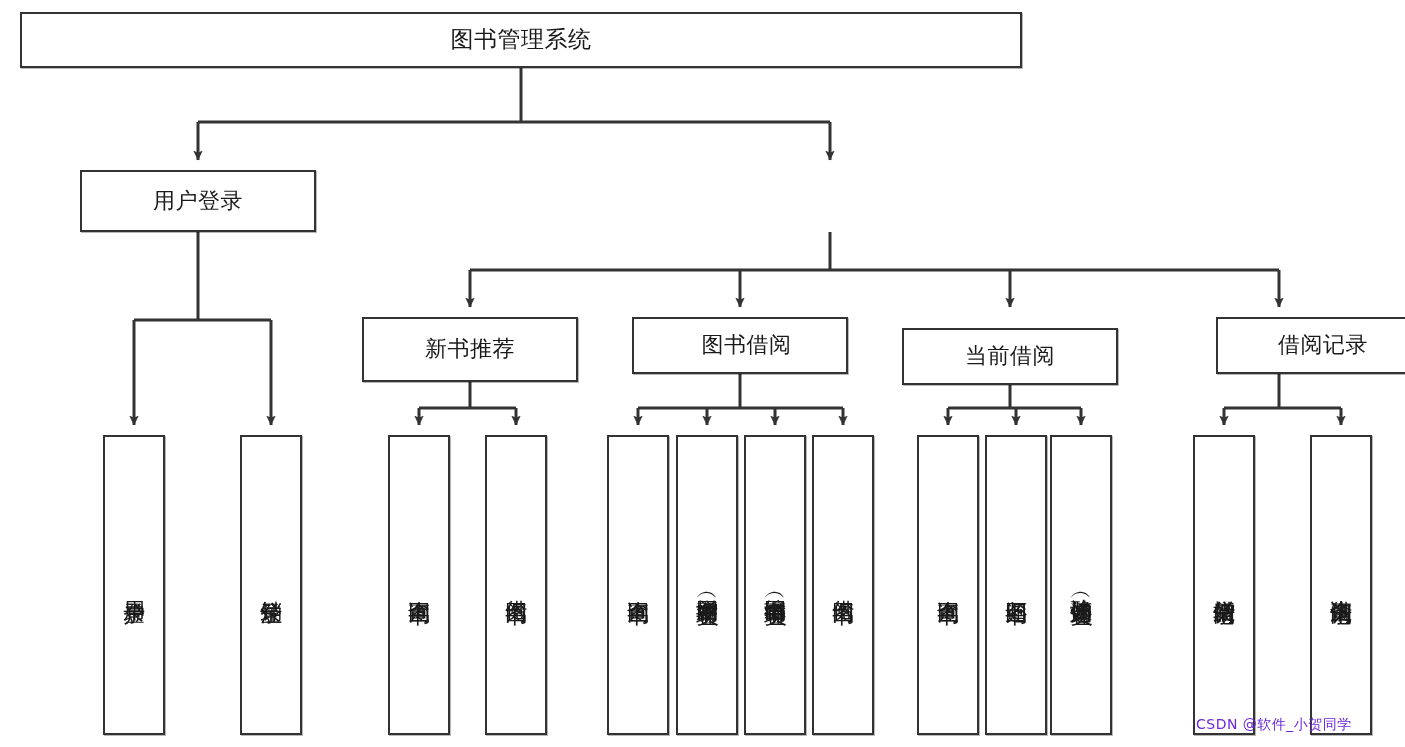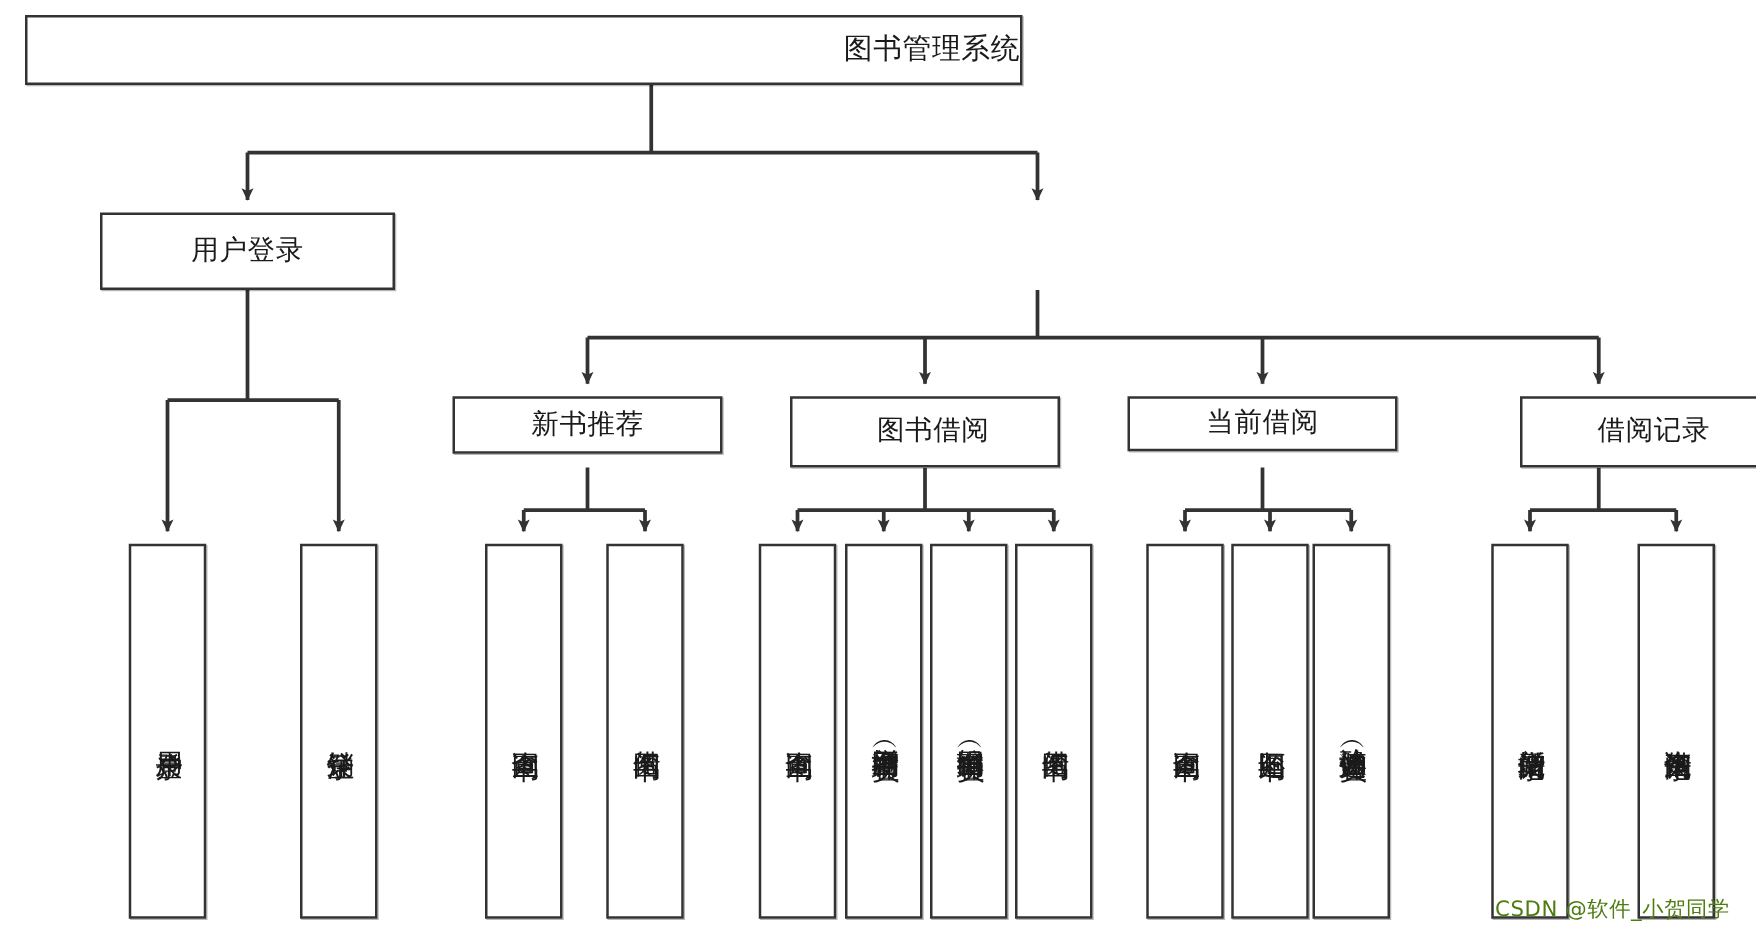--- a/index.html
+++ b/index.html
@@ -50,22 +50,22 @@
     writing-mode: vertical-rl;
     text-orientation: upright;
     font-size: 22px;
     line-height: 1.12;
     letter-spacing: 1px;
     white-space: nowrap;
     text-align: center;
   }
   .watermark {
     position: absolute;
-    font-size: 17px;
-    color: #4d7c0f;
+    font-size: 14px;
+    color: #6d28d9;
     white-space: nowrap;
     letter-spacing: 0.5px;
     pointer-events: none;
   }
 </style>
 </head>
 <body>
 
 <div id="stage">
 
@@ -115,35 +115,35 @@
       <path d="M 1016 408 L 1016 425" marker-end="url(#arrow)"></path>
       <path d="M 1081 408 L 1081 425" marker-end="url(#arrow)"></path>
 
       <path d="M 1279 374 L 1279 408"></path>
       <path d="M 1224 408 L 1341 408"></path>
       <path d="M 1224 408 L 1224 425" marker-end="url(#arrow)"></path>
       <path d="M 1341 408 L 1341 425" marker-end="url(#arrow)"></path>
     </g>
   </svg>
 
-  <div class="node-box node-root" style="left: 20px; top: 12px; width: 798px; height: 56px; justify-content: flex-end;">
+  <div class="node-box node-root" style="left: 20px; top: 12px; width: 1002px; height: 56px;">
     <span class="node-label-h">图书管理系统</span>
   </div>
 
   <div class="node-box" style="left: 80px; top: 170px; width: 236px; height: 62px;">
     <span class="node-label-h">用户登录</span>
   </div>
 
-  <div class="node-box" style="left: 362px; top: 317px; width: 216px; height: 46px;">
+  <div class="node-box" style="left: 362px; top: 317px; width: 216px; height: 65px;">
     <span class="node-label-h">新书推荐</span>
   </div>
   <div class="node-box" style="left: 632px; top: 317px; width: 216px; height: 57px; padding-left: 13px;">
     <span class="node-label-h">图书借阅</span>
   </div>
-  <div class="node-box" style="left: 902px; top: 317px; width: 216px; height: 44px;">
+  <div class="node-box" style="left: 902px; top: 328px; width: 216px; height: 57px;">
     <span class="node-label-h">当前借阅</span>
   </div>
   <div class="node-box" style="left: 1172px; top: 317px; width: 214px; height: 57px; margin-left: 44px;">
     <span class="node-label-h">借阅记录</span>
   </div>
 
   <div class="node-box node-leaf" style="left: 103px; top: 435px; width: 62px; height: 300px;">
     <span class="node-label-v">用户登录</span>
   </div>
   <div class="node-box node-leaf" style="left: 240px; top: 435px; width: 62px; height: 300px;">

